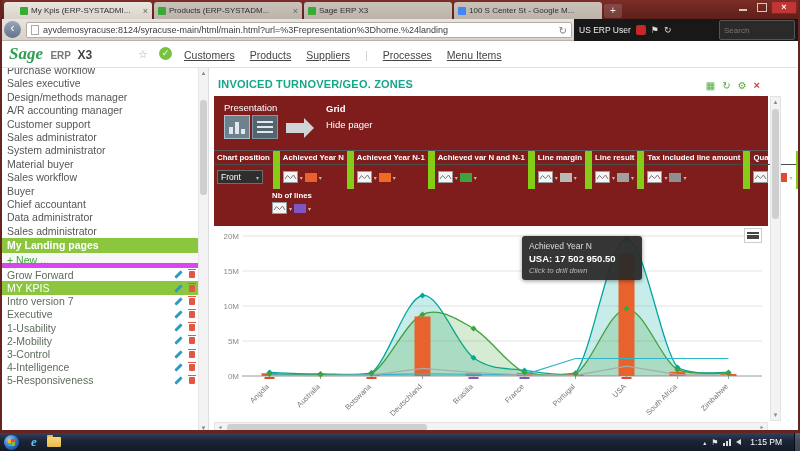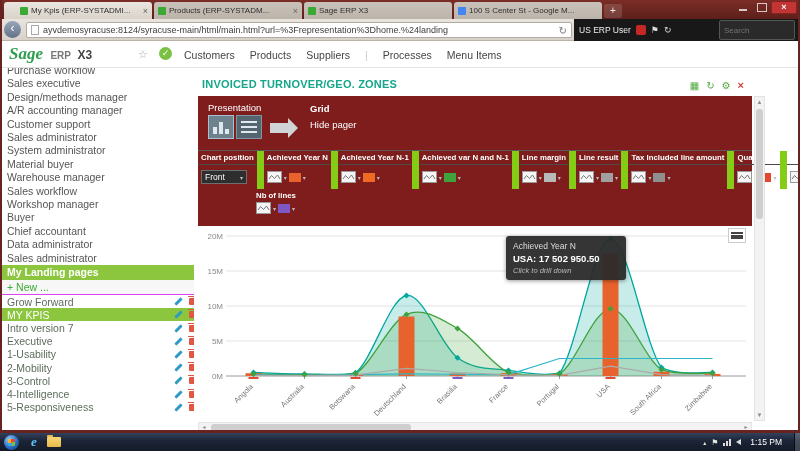--- a/index.html
+++ b/index.html
@@ -40,43 +40,43 @@
   
   .appheader { position:absolute; left:0; top:41px; width:800px; height:27px; background:#fff; border-bottom:1px solid #e3e3e3; }
   .logo { position:absolute; left:9px; top:3px; white-space:nowrap; }
   .logo-sage { font-family:"Liberation Serif",serif; font-style:italic; font-weight:bold; font-size:17px; color:#2e9e4f; }
   .logo-erp { font-size:10px; color:#777; font-weight:bold; margin-left:3px; }
   .logo-x3 { font-size:12px; color:#444; font-weight:bold; margin-left:2px; }
   .star-ico { position:absolute; left:138px; top:7px; color:#b0b0b0; font-size:11px; }
   .check-ico { position:absolute; left:159px; top:6px; width:13px; height:13px; border-radius:50%; background:#7ac143; color:#fff; font-size:9px; line-height:13px; text-align:center; }
   #app-menu { position:absolute; left:184px; top:8px; display:flex; gap:15px; font-size:10.5px; color:#454545; }
   .menu-sep { color:#ccc; }
-  .menu-item { cursor:default; }
+  .menu-item { cursor:default;text-decoration:underline; }
 
   
   .sidebar { position:absolute; left:0; top:68px; width:209px; height:365px; background:#fff; border-right:1px solid #ddd; overflow:hidden; }
   #roles-list { list-style:none; margin-top:-4px; }
   #roles-list li { font-size:10.5px; color:#555; line-height:13.4px; padding-left:7px; white-space:nowrap; }
   .landing-header { height:15px; background:#8cc63e; color:#fff; font-weight:bold; font-size:10.5px; line-height:15px; padding-left:7px; }
-  .new-link { height:15px; color:#3aaa35; font-size:10.5px; line-height:15px; padding-left:7px; background:#f7f7f7; border-bottom:1px solid #d946ef; }
+  .new-link { height:15px; color:#3aaa35; font-size:10.5px; line-height:15px; padding-left:7px; background:#f7f7f7; border-bottom:5px solid #d946ef; }
   #pages-list { list-style:none; }
   .page-item { height:13.2px; display:flex; align-items:center; padding:0 4px 0 7px; font-size:10.5px; color:#5d6d5d; }
   .page-item.selected { background:#8cc63e; color:#fff; }
   .page-label { flex:1; white-space:nowrap; overflow:hidden; }
   .page-icons { display:flex; gap:6px; align-items:center; margin-right:9px; flex:none; }
   .pencil { width:9px; height:3px; background:#2d9bc1; transform:rotate(-45deg); border-radius:1px; display:inline-block; }
   .trash { width:6px; height:7px; background:#e25744; border-radius:1px; position:relative; display:inline-block; }
   .trash::before { content:""; position:absolute; top:-2px; left:-1px; width:8px; height:1px; background:#e25744; }
   .sb-scroll { position:absolute; right:0; top:0; width:10px; height:100%; background:#f3f3f3; border-left:1px solid #e5e5e5; }
   .sb-arrow { position:absolute; left:0; width:100%; height:10px; color:#8a8a8a; font-size:6px; text-align:center; line-height:10px; }
   .sb-arrow.down { bottom:0; }
   .sb-thumb { position:absolute; left:1px; width:7px; top:32px; height:95px; background:#cfcfcf; border-radius:3px; }
 
   
-  .main { position:absolute; left:194px; top:68px; width:590px; height:365px; background:#fff; }
+  .main { position:absolute; left:210px; top:68px; width:590px; height:365px; background:#fff; }
   .widget-title { position:absolute; left:8px; top:10px; font-size:11px; font-weight:bold; color:#16a68a; letter-spacing:.2px; }
   .widget-icons { position:absolute; right:40px; top:11px; display:flex; gap:7px; align-items:center; }
   .w-ico { color:#53a93f; font-size:10px; }
   .w-close { color:#d43f3a; font-weight:bold; font-size:11px; }
 
   .panel { position:absolute; left:4px; top:28px; width:554px; height:130px; background:#7f1d1d; color:#fff; }
   .pres-label { position:absolute; left:10px; top:6px; font-size:9.5px; }
   .toggle-group { position:absolute; left:10px; top:19px; display:flex; gap:2px; }
   .tbtn { width:26px; height:24px; border:1px solid #7e97a5; background:#55656f; display:flex; align-items:flex-end; justify-content:center; gap:2px; padding:4px; }
   .tbtn.on { background:#6e828e; border-color:#a7c0ce; }
@@ -210,23 +210,21 @@
 <div class="sidebar">
   <ul id="roles-list">
       <li>Purchase workflow</li>
       <li>Sales executive</li>
       <li>Design/methods manager</li>
       <li>A/R accounting manager</li>
       <li>Customer support</li>
       <li>Sales administrator</li>
       <li>System administrator</li>
       <li>Material buyer</li>
-      <li>Warehouse manager</li>
       <li>Sales workflow</li>
-      <li>Workshop manager</li>
       <li>Buyer</li>
       <li>Chief accountant</li>
       <li>Data administrator</li>
       <li>Sales administrator</li>
     </ul>
   <div class="landing-header">My Landing pages</div>
   <div class="new-link">+ New ...</div>
   <ul id="pages-list">
       <li class="page-item">
         <span class="page-label">Grow Forward</span>

